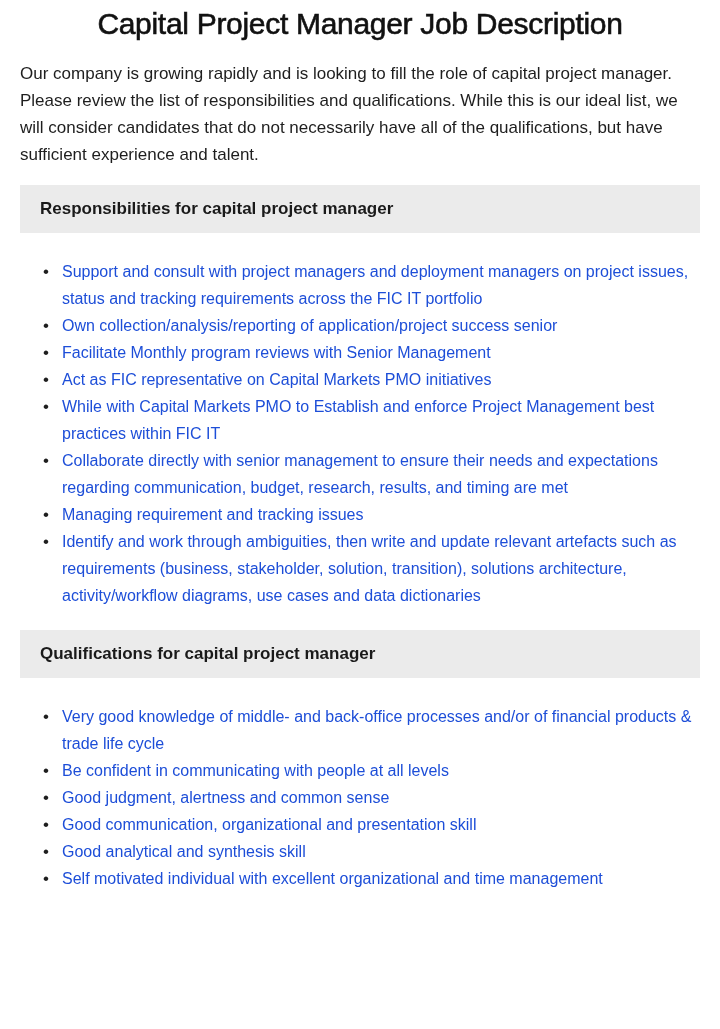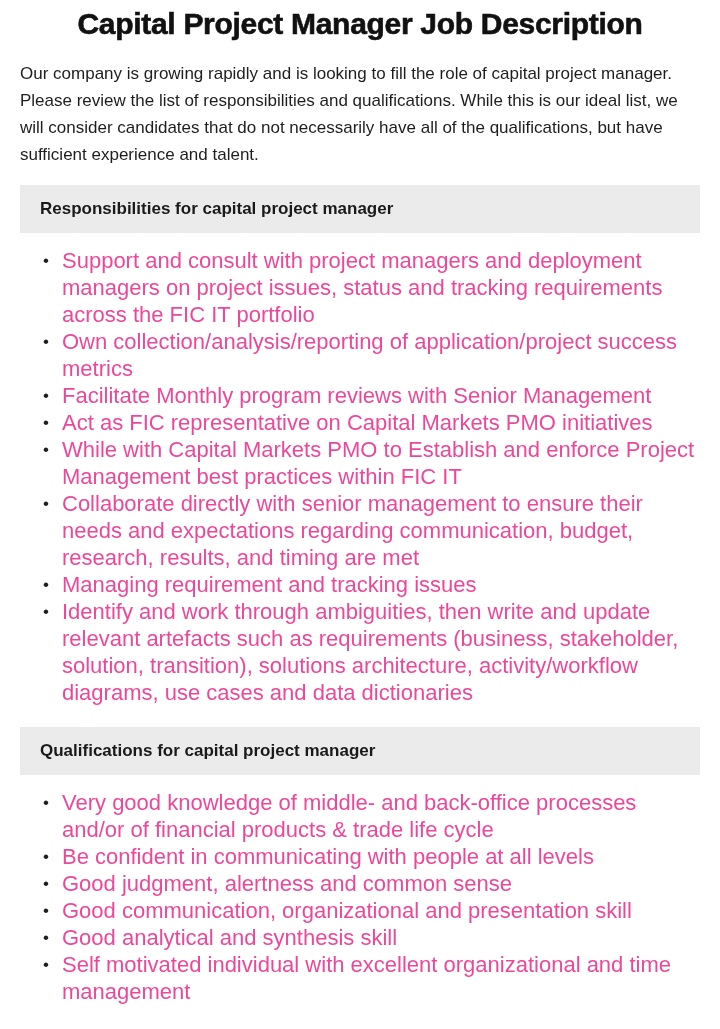--- a/index.html
+++ b/index.html
@@ -18,21 +18,21 @@
   .page {
     width: 720px;
     padding-top: 6px;
   }
   .page-title {
     margin: 0;
     padding: 0 26px;
     text-align: center;
     font-size: 30px;
     line-height: 36px;
-    font-weight: 700;
+    font-weight: 400;
     color: #111111;
     letter-spacing: -0.3px;
     -webkit-text-stroke: 0.6px #111111;
   }
   .intro {
     margin: 18px 20px 17px 20px;
     font-size: 17px;
     line-height: 27px;
     color: #1e1e1e;
   }
@@ -45,26 +45,26 @@
     padding: 0 20px;
     font-size: 17px;
     line-height: 22px;
     font-weight: 700;
     color: #1a1a1a;
   }
   .section-heading.second {
     margin-top: 21px;
   }
   ul.bullet-list {
-    margin: 14px 20px 0 20px;
+    margin: 25px 20px 0 20px;
     padding: 0 4px 0 42px;
     list-style: none;
-    font-size: 22px;
+    font-size: 16px;
     line-height: 27px;
-    color: #ec4899;
+    color: #1d4ed8;
   }
   ul.bullet-list li {
     position: relative;
     margin: 0;
     padding: 0;
   }
   ul.bullet-list li::before {
     content: "\2022";
     position: absolute;
     left: -19px;
@@ -83,21 +83,21 @@
   <h1 class="page-title">Capital Project Manager Job Description</h1>
 
   <p class="intro">Our company is growing rapidly and is looking to fill the role of capital project manager. Please review the list of responsibilities and qualifications. While this is our ideal list, we will consider candidates that do not necessarily have all of the qualifications, but have sufficient experience and talent.</p>
 
   <div class="section-heading">
     <span>Responsibilities for capital project manager</span>
   </div>
 
   <ul class="bullet-list">
     <li>Support and consult with project managers and deployment managers on project issues, status and tracking requirements across the FIC IT portfolio</li>
-    <li>Own collection/analysis/reporting of application/project success metrics</li>
+    <li>Own collection/analysis/reporting of application/project success senior</li>
     <li>Facilitate Monthly program reviews with Senior Management</li>
     <li>Act as FIC representative on Capital Markets PMO initiatives</li>
     <li>While with Capital Markets PMO to Establish and enforce Project Management best practices within FIC IT</li>
     <li>Collaborate directly with senior management to ensure their needs and expectations regarding communication, budget, research, results, and timing are met</li>
     <li>Managing requirement and tracking issues</li>
     <li>Identify and work through ambiguities, then write and update relevant artefacts such as requirements (business, stakeholder, solution, transition), solutions architecture, activity/workflow diagrams, use cases and data dictionaries</li>
   </ul>
 
   <div class="section-heading second">
     <span>Qualifications for capital project manager</span>

